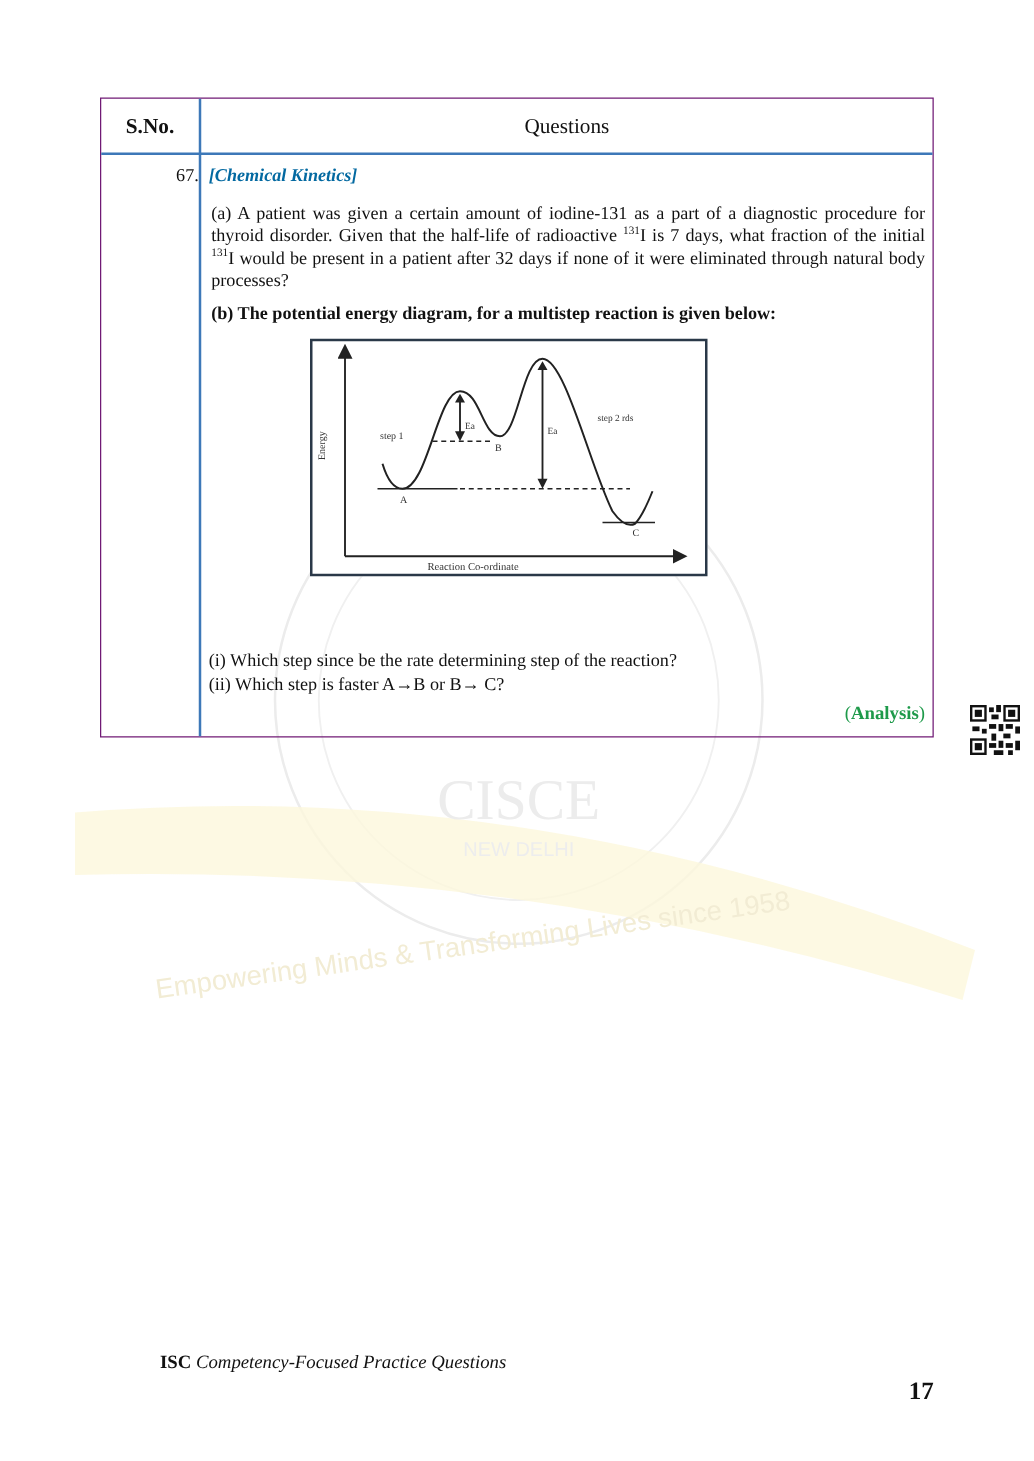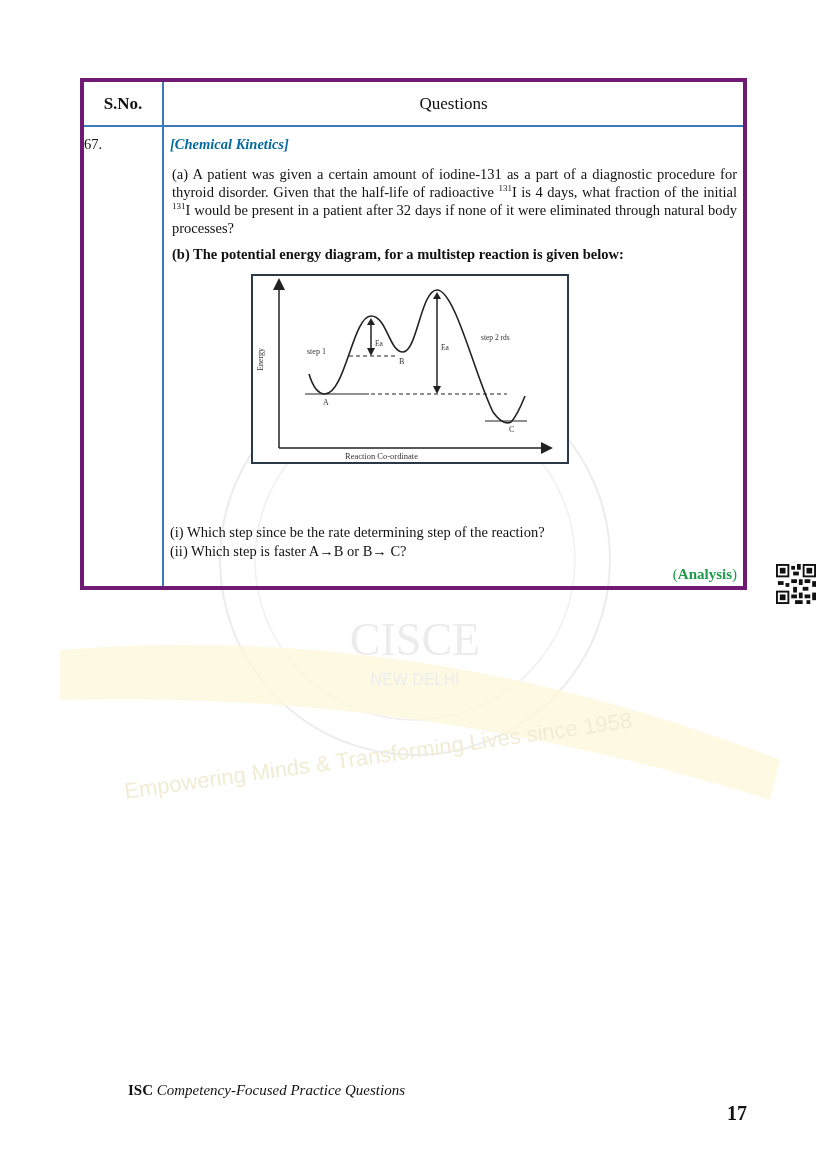--- a/index.html
+++ b/index.html
@@ -1,27 +1,27 @@
 <!DOCTYPE html>
 <html><head>
 <meta charset="utf-8">
 <style>
   html, body { margin:0; padding:0; }
   body { width:827px; height:1169px; background:#ffffff; position:relative; overflow:hidden;
          font-family:"Liberation Serif", "DejaVu Serif", serif; color:#111; }
   .watermark { position:absolute; left:0; top:0; width:827px; height:1169px; pointer-events:none; }
   .qtable { position:absolute; left:80px; top:78px; width:667px; height:512px;
-            border:4px solid #701a75; box-sizing:border-box; }
+            border:1px solid #701a75; box-sizing:border-box; }
   .qtable .head { position:absolute; left:0; top:0; right:0; height:43px; border-bottom:2px solid #3d78b8; }
   .qtable .vline { position:absolute; left:78px; top:0; bottom:0; width:2px; background:#3d78b8; }
   .h-sno { position:absolute; left:0; top:0; width:78px; height:43px; line-height:43px; text-align:center;
            font-weight:bold; font-size:17px; }
   .h-q { position:absolute; left:80px; right:0; top:0; height:43px; line-height:43px; text-align:center;
          font-weight:normal; font-size:17px; }
-  .sno { position:absolute; left:0; width:78px; top:54px; text-align:left; font-size:14.5px; }
+  .sno { position:absolute; left:0; width:78px; top:54px; text-align:right; font-size:14.5px; }
   .content { position:absolute; left:86px; right:6px; top:53px; font-size:14.5px; line-height:18px; }
   .topic { color:#0369a1; font-style:italic; font-weight:bold; font-size:14.5px; margin-left:0; }
   .para { text-align:justify; margin:12px 0 0 2px; }
   .para sup { font-size:9px; line-height:0; }
   .pb { margin:8px 0 0 2px;font-weight:bold; }
   .diagram { position:absolute; left:167px; top:192px; width:318px; height:190px;
              border:2px solid #2a3848; box-sizing:border-box; background:#fff; }
   .q-i { position:absolute; left:86px; top:441px; font-size:14.5px; line-height:19px; }
   .analysis { position:absolute; right:6px; top:484px; color:#1e9a4a; font-weight:bold; font-size:15px; }
   .analysis span.p { color:#1e9a4a; font-weight:normal; }
@@ -48,21 +48,21 @@
     <div class="h-sno">S.No.</div>
     <div class="h-q">Questions</div>
   </div>
   <div class="vline"></div>
 
   <div class="sno">67.</div>
 
   <div class="content">
     <div class="topic">[Chemical Kinetics]</div>
     <div class="para">
-      <span>(a) A patient was given a certain amount of iodine-131 as a part of a diagnostic procedure for thyroid disorder. Given that the half-life of radioactive </span><sup>131</sup><span>I is 4 days, what fraction of the initial </span><sup>131</sup><span>I would be present in a patient after 32 days if none of it were eliminated through natural body processes?</span>
+      <span>(a) A patient was given a certain amount of iodine-131 as a part of a diagnostic procedure for thyroid disorder. Given that the half-life of radioactive </span><sup>131</sup><span>I is 7 days, what fraction of the initial </span><sup>131</sup><span>I would be present in a patient after 32 days if none of it were eliminated through natural body processes?</span>
     </div>
     <div class="pb">(b) The potential energy diagram, for a multistep reaction is given below:</div>
   </div>
 
   <div class="diagram">
     <svg width="314" height="186" viewBox="0 0 314 186">
       <defs>
         <marker id="ah" markerWidth="8" markerHeight="8" refX="4" refY="4" orient="auto">
           <path d="M0 0 L8 4 L0 8 Z" fill="#222"></path>
         </marker>

